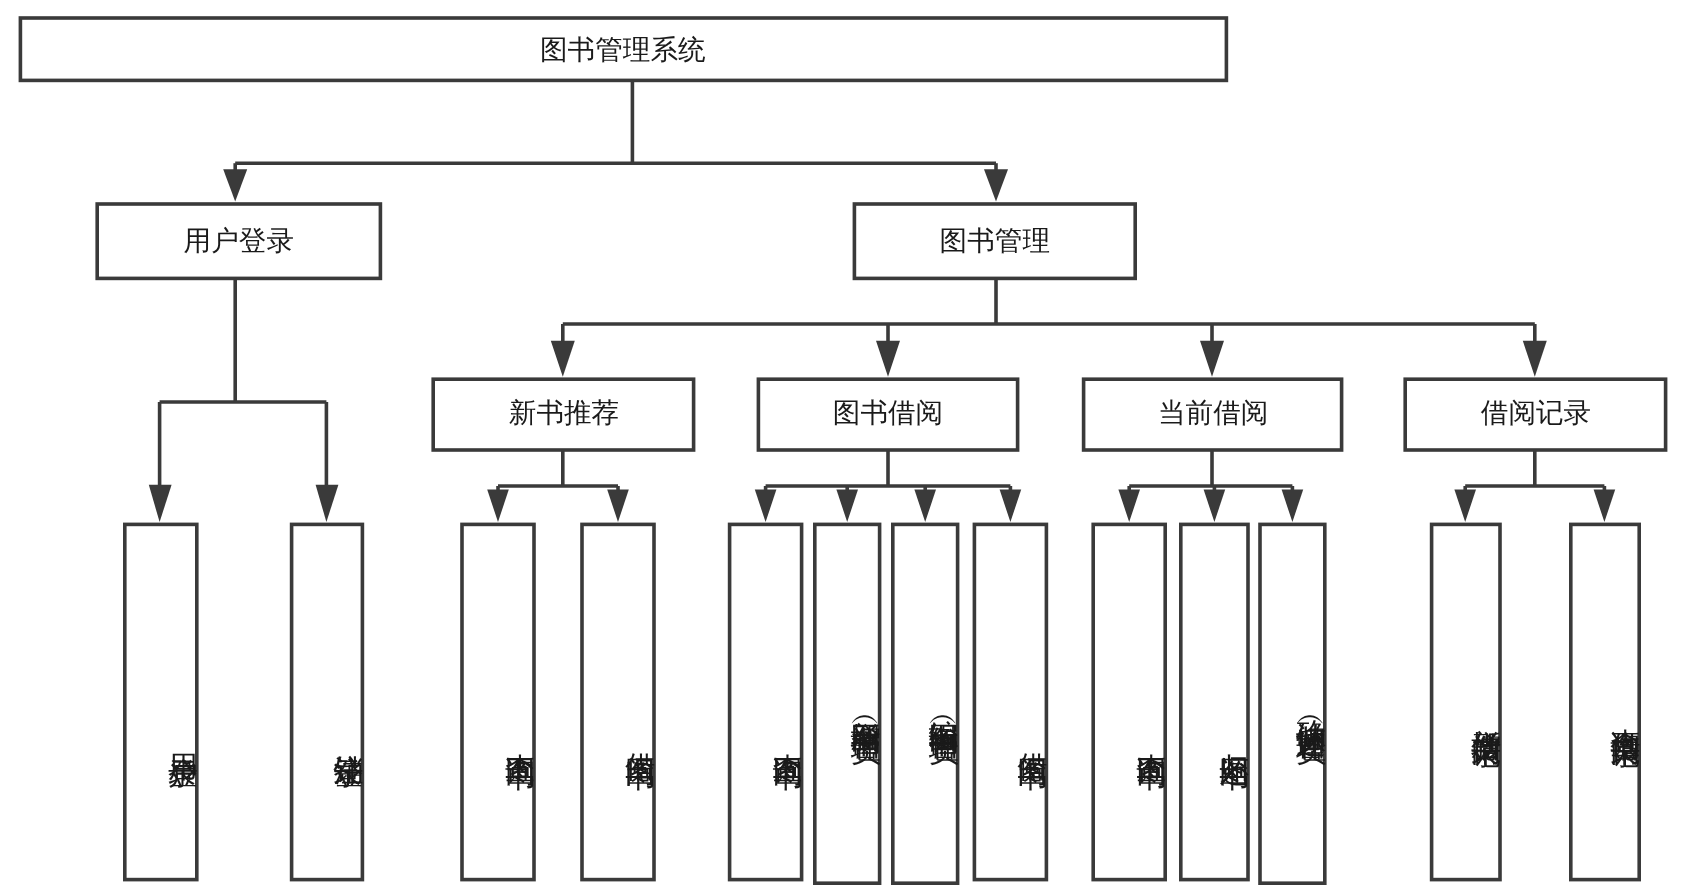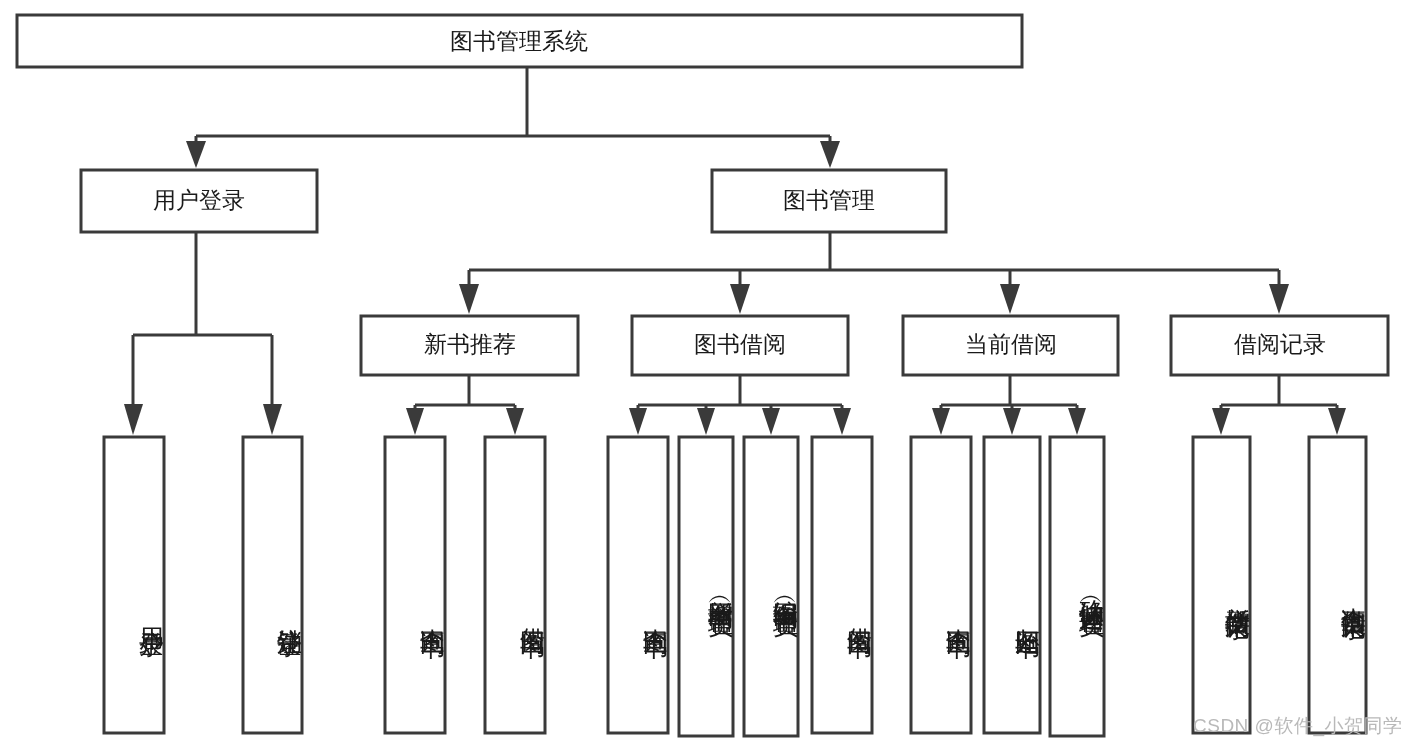--- a/index.html
+++ b/index.html
@@ -210,15 +210,14 @@
   <div class="node-label-v" style="left:608px; top:497px; width:60px; height:230px;">查询图书</div>
   <div class="node-label-v" style="left:679px; top:444px; width:54px; height:290px;">新增图书（管理员）</div>
   <div class="node-label-v" style="left:744px; top:444px; width:54px; height:290px;">编辑图书（管理员）</div>
   <div class="node-label-v" style="left:812px; top:497px; width:60px; height:230px;">借阅图书</div>
   <div class="node-label-v" style="left:911px; top:497px; width:60px; height:230px;">查询图书</div>
   <div class="node-label-v" style="left:984px; top:497px; width:56px; height:230px;">归还图书</div>
   <div class="node-label-v" style="left:1050px; top:444px; width:54px; height:290px;">确认归还（管理员）</div>
   <div class="node-label-v" style="left:1193px; top:460px; width:57px; height:265px;">新增借阅记录</div>
   <div class="node-label-v" style="left:1309px; top:460px; width:57px; height:265px;">查询借阅记录</div>
 
-  <div class="watermark" style="left:1193px; top:713px;">CSDN @软件_小贺同学</div>
 
 </div>
 
 </body></html>

